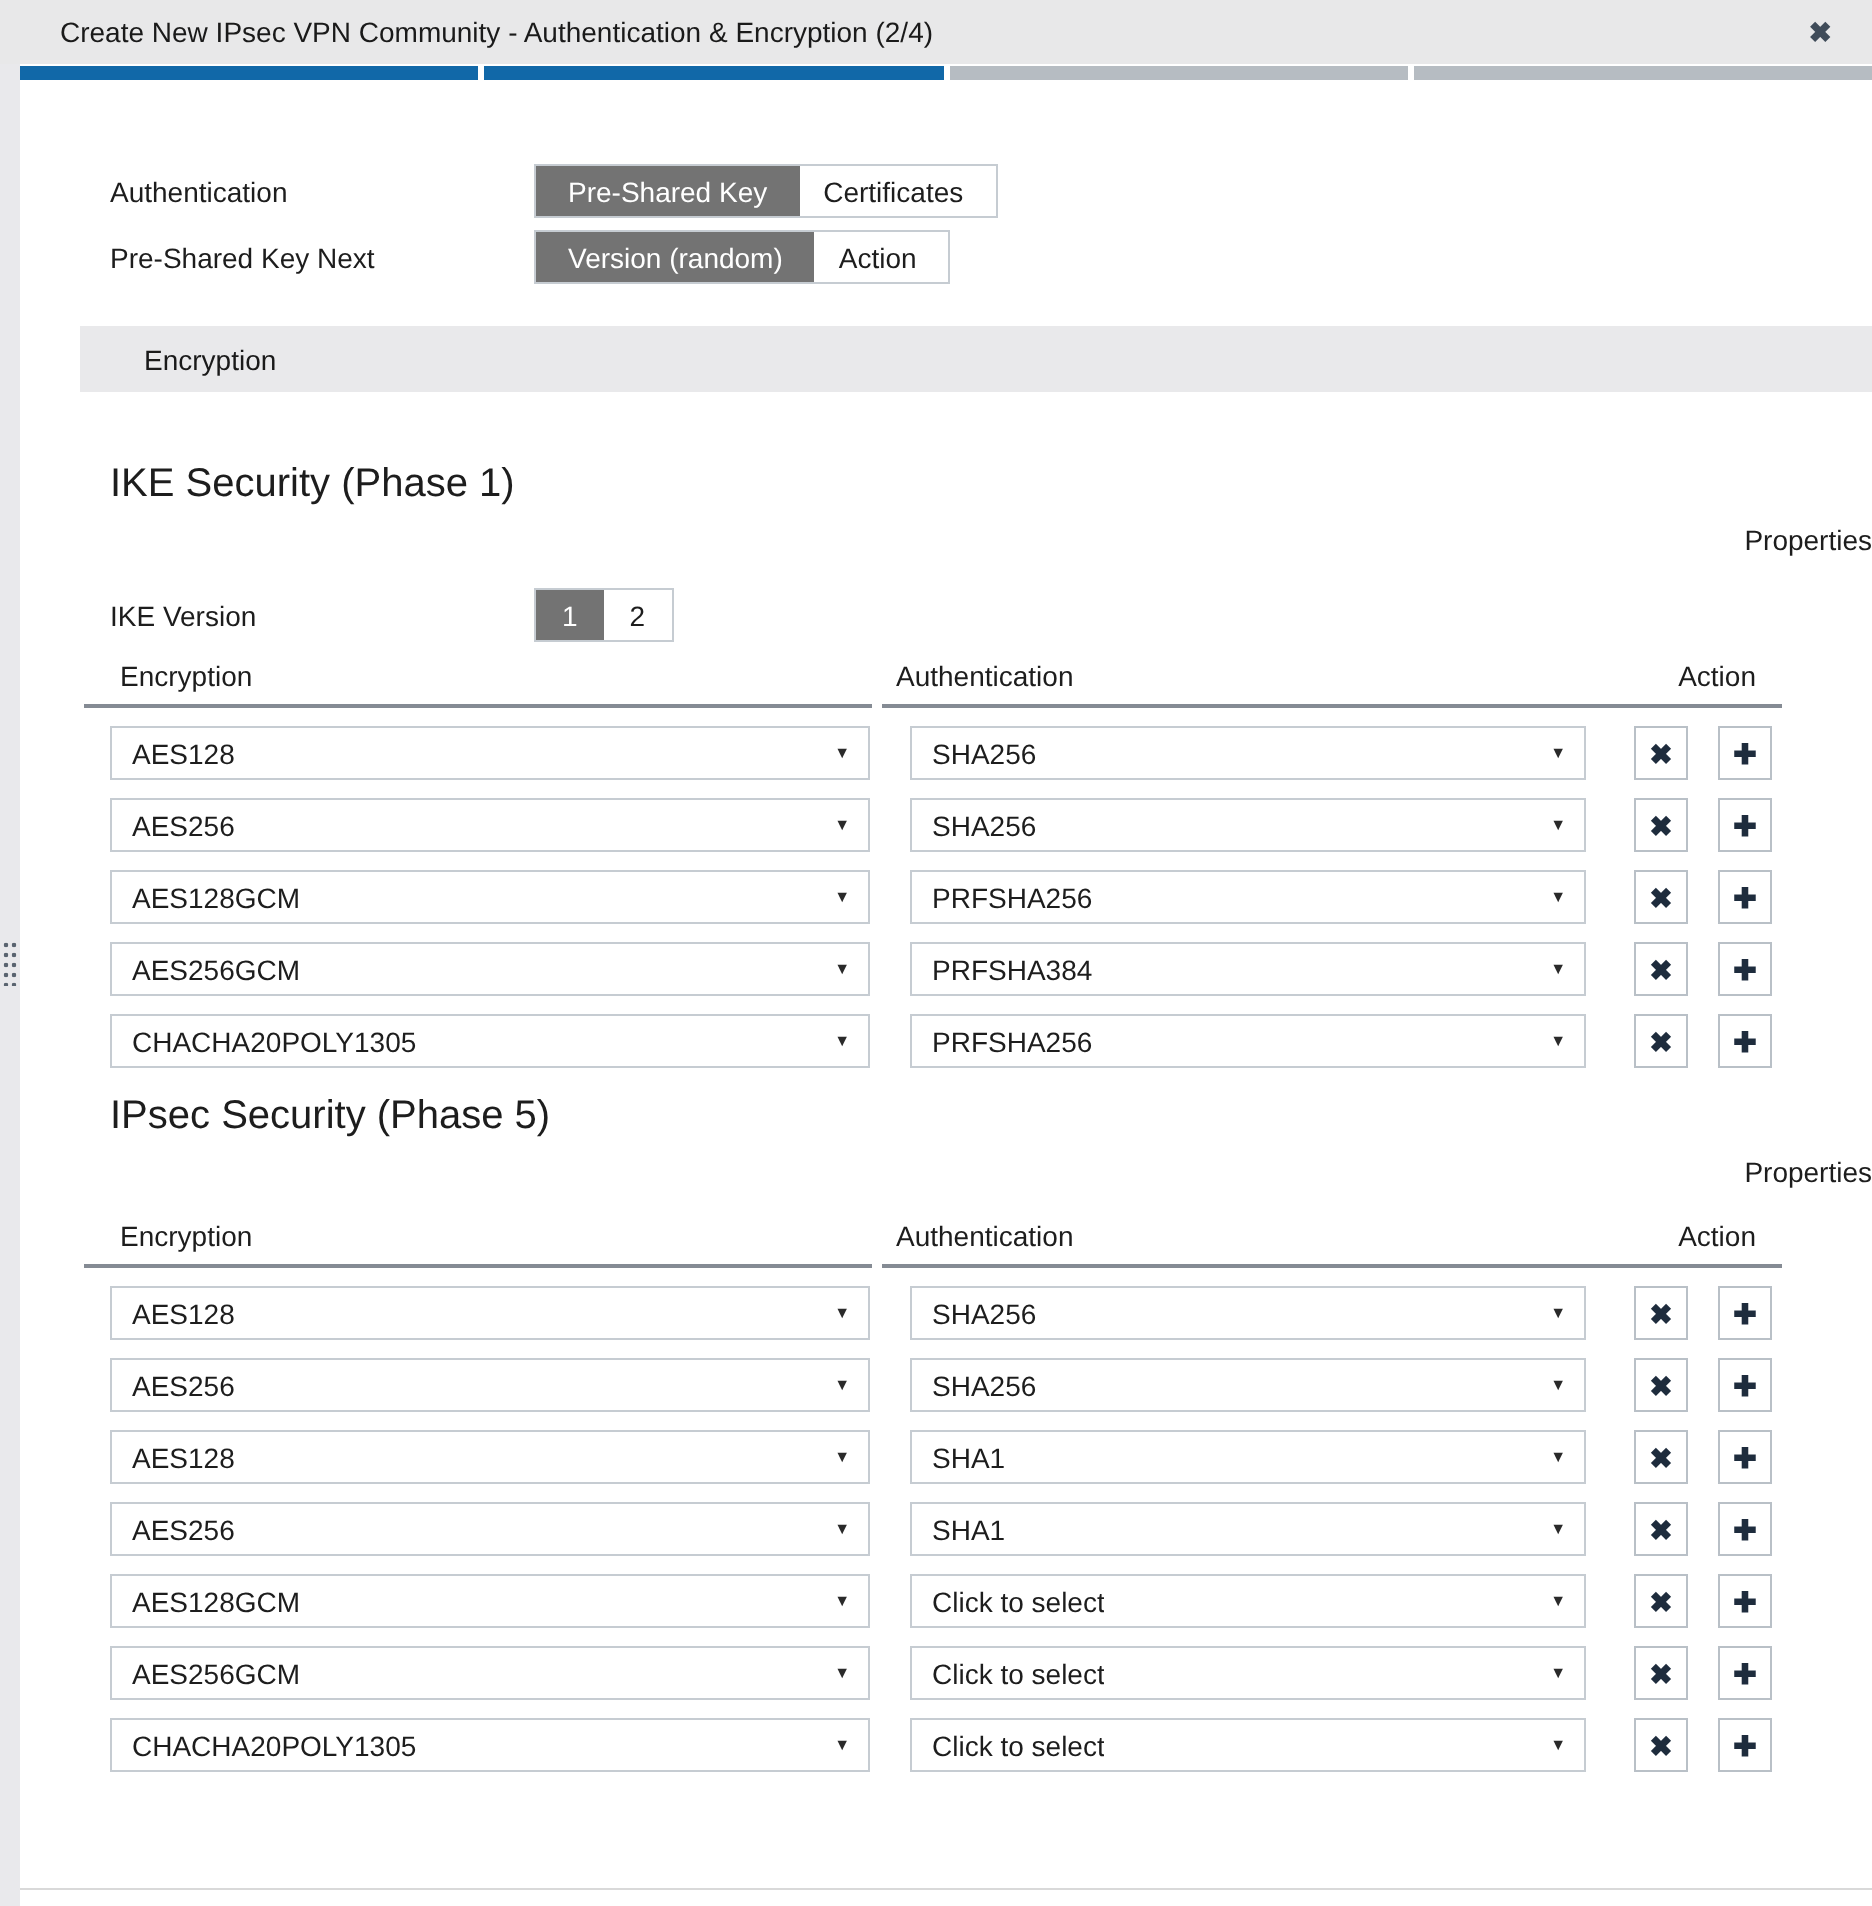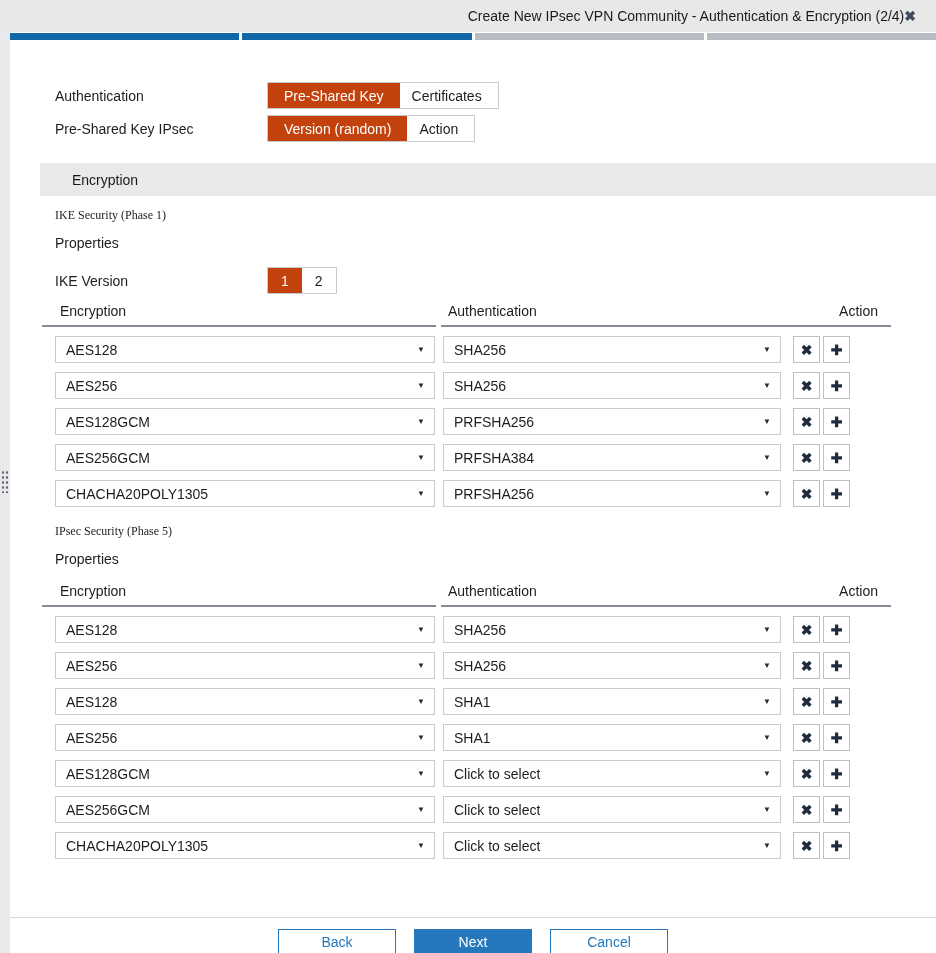--- a/index.html
+++ b/index.html
@@ -7,21 +7,21 @@
   body {
     width:936px; height:953px;
     font-family:"Liberation Sans", sans-serif;
     background:#ffffff; color:#1d1d1d;
     position:relative; overflow:hidden;
   }
 
   
   .titlebar {
     height:32px; background:#e8e8e9;
-    display:flex; align-items:center; justify-content:flex-end;
+    display:flex; align-items:center; justify-content:space-between;
     padding:0 20px 0 30px;
   }
   .title { font-size:14px; color:#1a1a1a; }
   .close-btn {
     background:none; border:none; padding:0;
     color:#404c5a; font-size:14px; font-weight:bold; cursor:pointer;
     font-family:inherit; line-height:1;
   }
 
   
@@ -44,52 +44,52 @@
   .row-auth { margin-top:42px; }
   .row-psk  { margin-top:6px; }
   .row-ike  { margin-top:15px; }
   .form-label { width:212px; font-size:14px; color:#1d1d1d; }
 
   .toggle { display:inline-flex; border:1px solid #c6ccd2; height:27px; background:#fff; }
   .opt {
     display:flex; align-items:center; justify-content:center;
     padding:0 16px; font-size:14px; cursor:pointer; white-space:nowrap;
   }
-  .opt.sel { background:#c2410c; color:#ffffff; }
+  .opt.sel { background:#737373; color:#ffffff; }
   .opt.unsel { background:#ffffff; color:#1d1d1d;padding-left:12px; }
   .toggle.small .opt { padding:0 13px; }
 
   
   .section-bar {
     margin-top:21px; margin-left:30px; height:33px;
     background:#e9e9eb; display:flex; align-items:center;
     padding-left:32px; font-size:14px; color:#1a1a1a;
   }
 
-  .phase-title { margin:11px 0 0 45px; font-size:12px; line-height:17px;font-family:Liberation Serif, serif; }
+  .phase-title { margin:38px 0 0 45px; font-size:20px; line-height:17px; }
   .phase-title.second { margin-top:16px; }
-  .props { margin:11px 0 0 45px; font-size:14px; line-height:17px; }
+  .props { margin:11px 0 0 45px; font-size:14px; line-height:17px;text-align:right; }
 
   
   .thead { display:flex; margin-left:32px; width:849px; }
   .thead.t1 { margin-top:9px; }
   .thead.t2 { margin-top:15px; }
   .thead .c1 {
     width:394px; margin-right:5px;
     border-bottom:2px solid #858b94;
     padding:0 0 6px 18px; font-size:14px;
   }
   .thead .c2 {
     flex:1; border-bottom:2px solid #858b94;
     padding:0 13px 6px 7px; font-size:14px;
     display:flex; justify-content:space-between;
   }
 
   
-  .trow { display:flex; align-items:center; margin:9px 0 0 45px; }
+  .trow { display:flex; align-items:center; margin:9px 0 0 45px;gap:12px; }
   .dd {
     height:27px; border:1px solid #c6ccd2; background:#fff;
     display:flex; align-items:center; justify-content:space-between;
     padding:0 9px 0 10px; font-size:14px; cursor:pointer;
   }
   .dd.enc  { width:380px; margin-right:8px; }
   .dd.auth { width:338px; margin-right:12px; }
   .dd-text { white-space:nowrap; overflow:hidden; }
   .dd-arrow { font-size:8px; color:#2a2a2a; margin-left:6px; }
   .act {
@@ -134,21 +134,21 @@
 
   <div class="form-row row-auth">
     <span class="form-label">Authentication</span>
     <div class="toggle">
       <span class="opt sel">Pre-Shared Key</span>
       <span class="opt unsel">Certificates</span>
     </div>
   </div>
 
   <div class="form-row row-psk">
-    <span class="form-label">Pre-Shared Key IPsec</span>
+    <span class="form-label">Pre-Shared Key Next</span>
     <div class="toggle">
       <span class="opt sel">Version (random)</span>
       <span class="opt unsel">Action</span>
     </div>
   </div>
 
   <div class="section-bar">
     <span>Encryption</span>
   </div>
 

